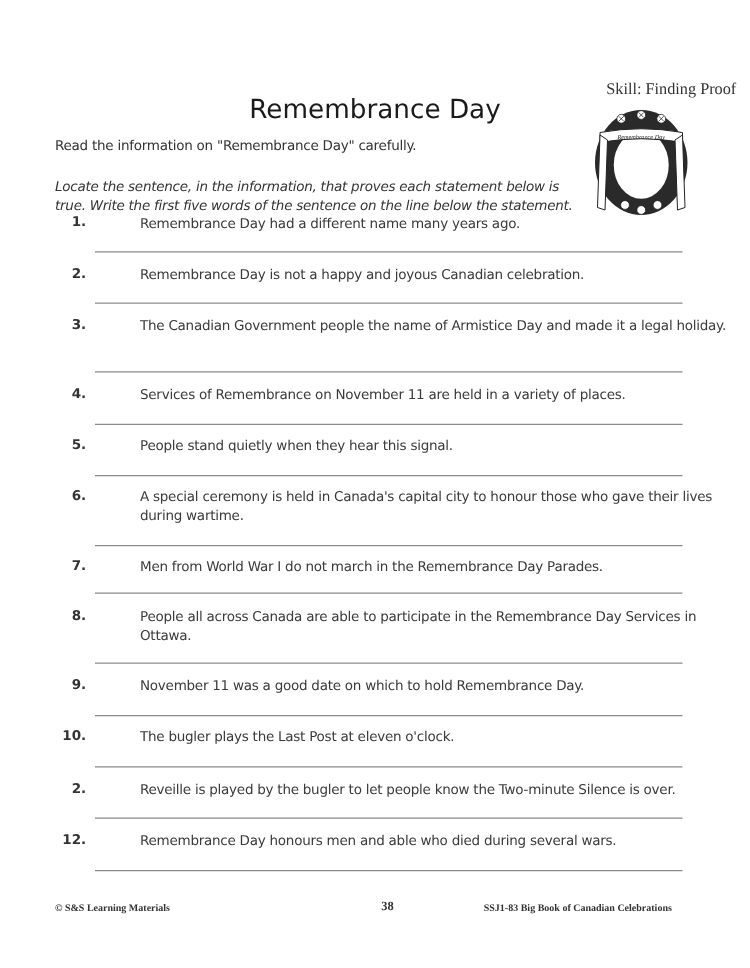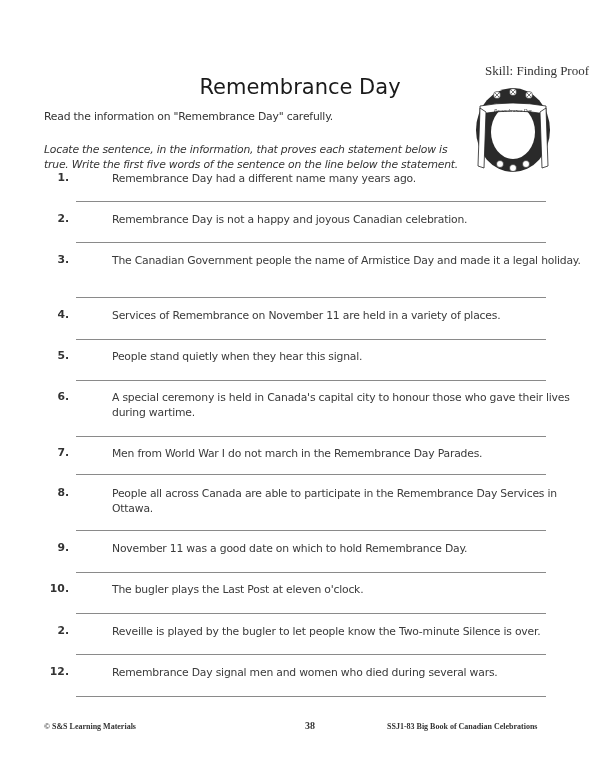--- a/index.html
+++ b/index.html
@@ -111,20 +111,20 @@
     <div class="text" style="top:582px">The bugler plays the Last Post at eleven o'clock.</div>
     <div class="line" style="top:613px"></div>
   </div>
   <div class="item">
     <div class="num" style="top:624px">2.</div>
     <div class="text" style="top:624px">Reveille is played by the bugler to let people know the Two-minute Silence is over.</div>
     <div class="line" style="top:654px"></div>
   </div>
   <div class="item">
     <div class="num" style="top:665px">12.</div>
-    <div class="text" style="top:665px">Remembrance Day signal men and women who died during several wars.</div>
+    <div class="text" style="top:665px">Remembrance Day honours men and able who died during several wars.</div>
     <div class="line" style="top:696px"></div>
   </div>
 </div>
 
 <div class="footer left">© S&amp;S Learning Materials</div>
 <div class="footer center">38</div>
 <div class="footer right">SSJ1-83 Big Book of Canadian Celebrations</div>
 
 </body></html>

